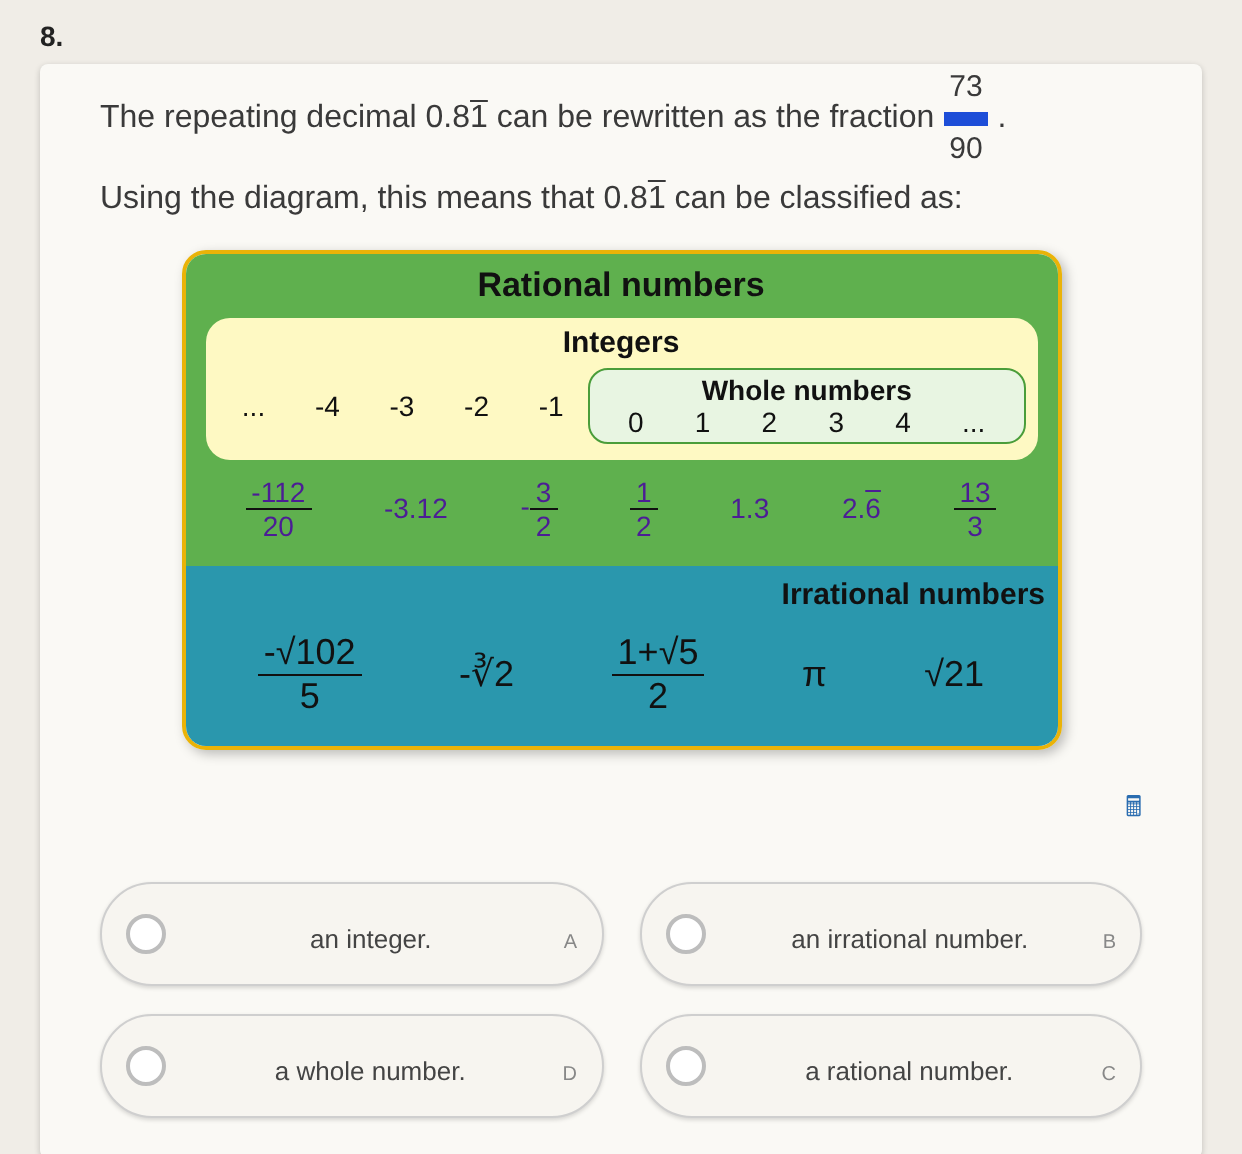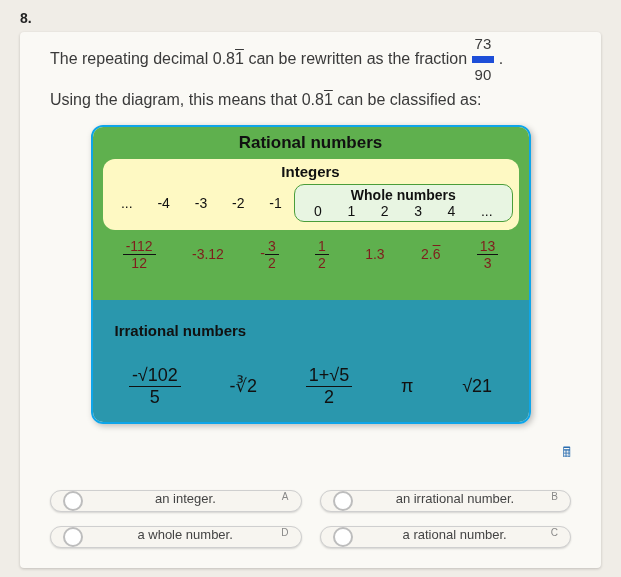--- a/index.html
+++ b/index.html
@@ -32,21 +32,21 @@
       display: inline-block;
       text-align: center;
       vertical-align: middle;
       font-size: 15px;
     }
     .inline-frac .num { display: block; border-bottom: 7px solid #1d4ed8; padding: 0 3px; }
     .inline-frac .den { display: block; padding: 0 3px; }
     .diagram {
       margin: 3px auto;
       width: 440px;
-      border: 2px solid #0ea5e9;
+      border: 2px solid #eab308;
       border-radius: 12px;
       overflow: hidden;
       box-shadow: 2px 2px 6px rgba(0,0,0,0.25);
     }
     .rational-wrap { background: #5fb04e; }
     .rational-title {
       text-align: center;
       font-weight: bold;
       font-size: 17px;
       padding: 6px;
@@ -83,30 +83,30 @@
     .whole-row {
       display: flex;
       justify-content: space-around;
       font-size: 14px;
       color: #111;
     }
     .rational-row {
       display: flex;
       justify-content: space-around;
       align-items: center;
-      padding: 8px 12px 29px 12px;
-      font-size: 14px;
-      color: #7f1d1d;
+      padding: 8px 12px 12px 12px;
+      font-size: 14px;
+      color: #4c1d95;
     }
     .irrational-wrap { background: #2a97ad; }
     .irrational-title {
-      text-align: left;
+      text-align: right;
       font-weight: bold;
       font-size: 15px;
-      padding: 22px;
+      padding: 6px;
       color: #111;
     }
     .irrational-row {
       display: flex;
       justify-content: space-around;
       align-items: center;
       padding: 4px 12px 14px 12px;
       font-size: 18px;
       color: #111;
     }
@@ -125,25 +125,25 @@
       color: #2a6db0;
     }
     .answers {
       margin: 24px 10px 0 10px;
       display: grid;
       grid-template-columns: 1fr 1fr;
       gap: 14px 18px;
     }
     .answer {
       display: flex;
-      align-items: flex-start;
+      align-items: flex-end;
       border: 1px solid #cfcfcf;
       background: #f7f5f0;
       border-radius: 28px;
-      padding: 0 12px;
+      padding: 15px 12px;
       box-shadow: 0 1px 2px rgba(0,0,0,0.15);
       cursor: pointer;
     }
     .radio {
       width: 20px;
       height: 20px;
       border-radius: 50%;
       border: 2px solid #bdbdbd;
       background: #fff;
       margin-right: 14px;
@@ -205,21 +205,21 @@
               <span>3</span>
               <span>4</span>
               <span>...</span>
             </div>
           </div>
         </div>
       </div>
       <div class="rational-row">
         <span class="frac">
             <span class="n">-112</span>
-            <span class="d">12</span>
+            <span class="d">20</span>
           </span>
         <span>-3.12</span>
         <span><span>-</span><span class="frac"><span class="n">3</span><span class="d">2</span></span></span>
         <span class="frac">
             <span class="n">1</span>
             <span class="d">2</span>
           </span>
         <span>1.3</span>
         <span><span>2.</span><span class="overline">6</span></span>
         <span class="frac">

